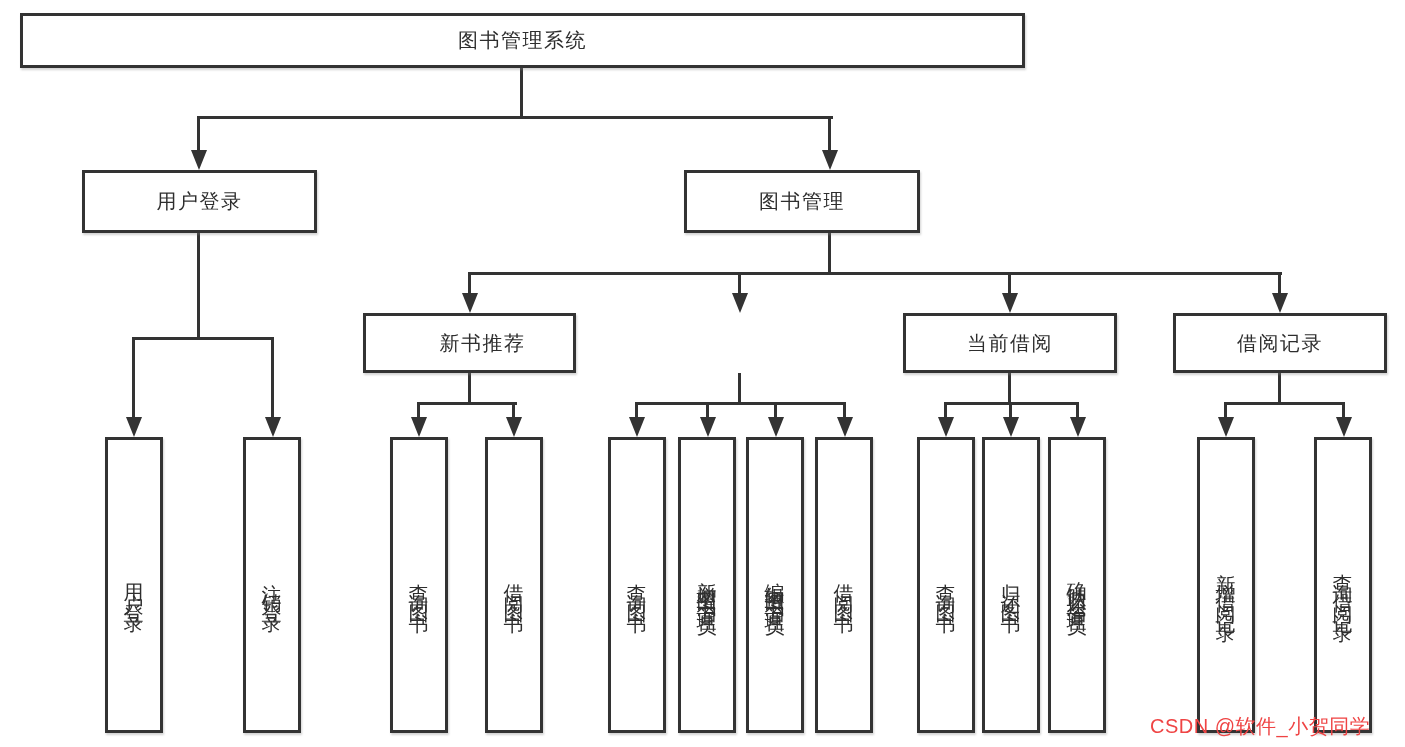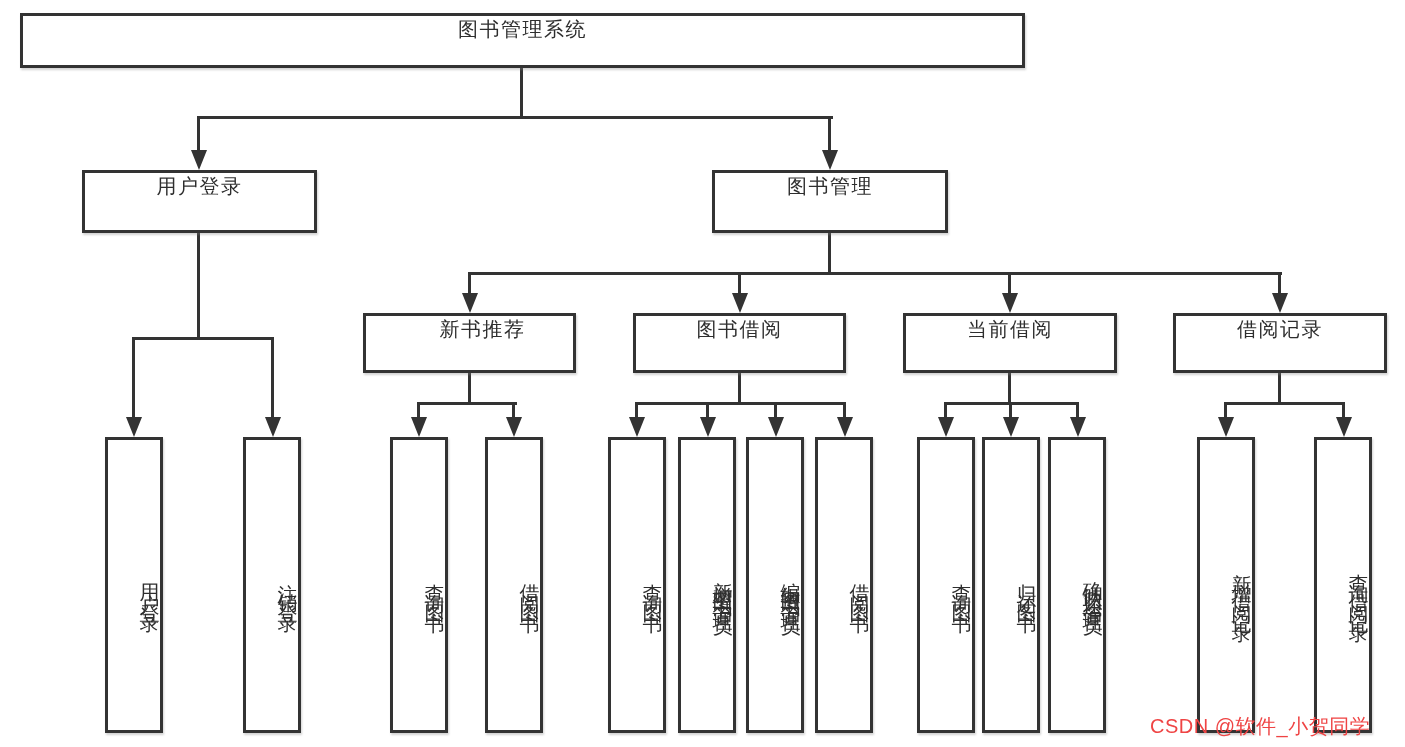--- a/index.html
+++ b/index.html
@@ -4,21 +4,21 @@
 <style>
   * { margin:0; padding:0; box-sizing:border-box; }
   html,body { background:#ffffff; }
   body { font-family:"Liberation Sans", sans-serif; }
   .canvas {
     position:relative; width:1405px; height:747px;
     background:#ffffff; overflow:hidden; color:#2e2e2e;
   }
   .node {
     position:absolute; border:3px solid #333333; background:#ffffff;
-    display:flex; align-items:flex-start; justify-content:center;
+    display:flex; align-items:center; justify-content:center;
     font-size:20px; letter-spacing:1.5px;
     box-shadow:1px 2px 2px rgba(130,130,130,0.35);
     z-index:2;
   }
   .leaf {
     top:437px; height:296px; width:58px;
     writing-mode:vertical-rl; text-orientation:mixed;
     letter-spacing:10px; font-size:20px; line-height:1;
     padding-top:6px;
   }
@@ -43,31 +43,28 @@
 <div class="canvas">
 
   <div class="node" style="left:20px; top:13px; width:1005px; height:55px;">
     <span>图书管理系统</span>
   </div>
 
   <div class="node" style="left:82px; top:170px; width:235px; height:63px;">
     <span>用户登录</span>
   </div>
 
-  <div class="node" style="left:712px; top:170px; width:236px; height:63px;">
+  <div class="node" style="left:684px; top:170px; width:236px; height:63px;">
     <span>图书管理</span>
   </div>
 
   <div class="node" style="left:363px; top:313px; width:213px; height:60px;padding-left:26px;">
     <span>新书推荐</span>
   </div>
 
-  <div class="node" style="left:633px; top:313px; width:213px; height:60px;">
-    <span>图书借阅</span>
-  </div>
 
   <div class="node" style="left:1173px; top:313px; width:214px; height:60px;">
     <span>借阅记录</span>
   </div>
 
   <div class="node" style="left:903px; top:313px; width:214px; height:60px;">
     <span>当前借阅</span>
   </div>
 
   <div class="node leaf" style="left:105px;">

